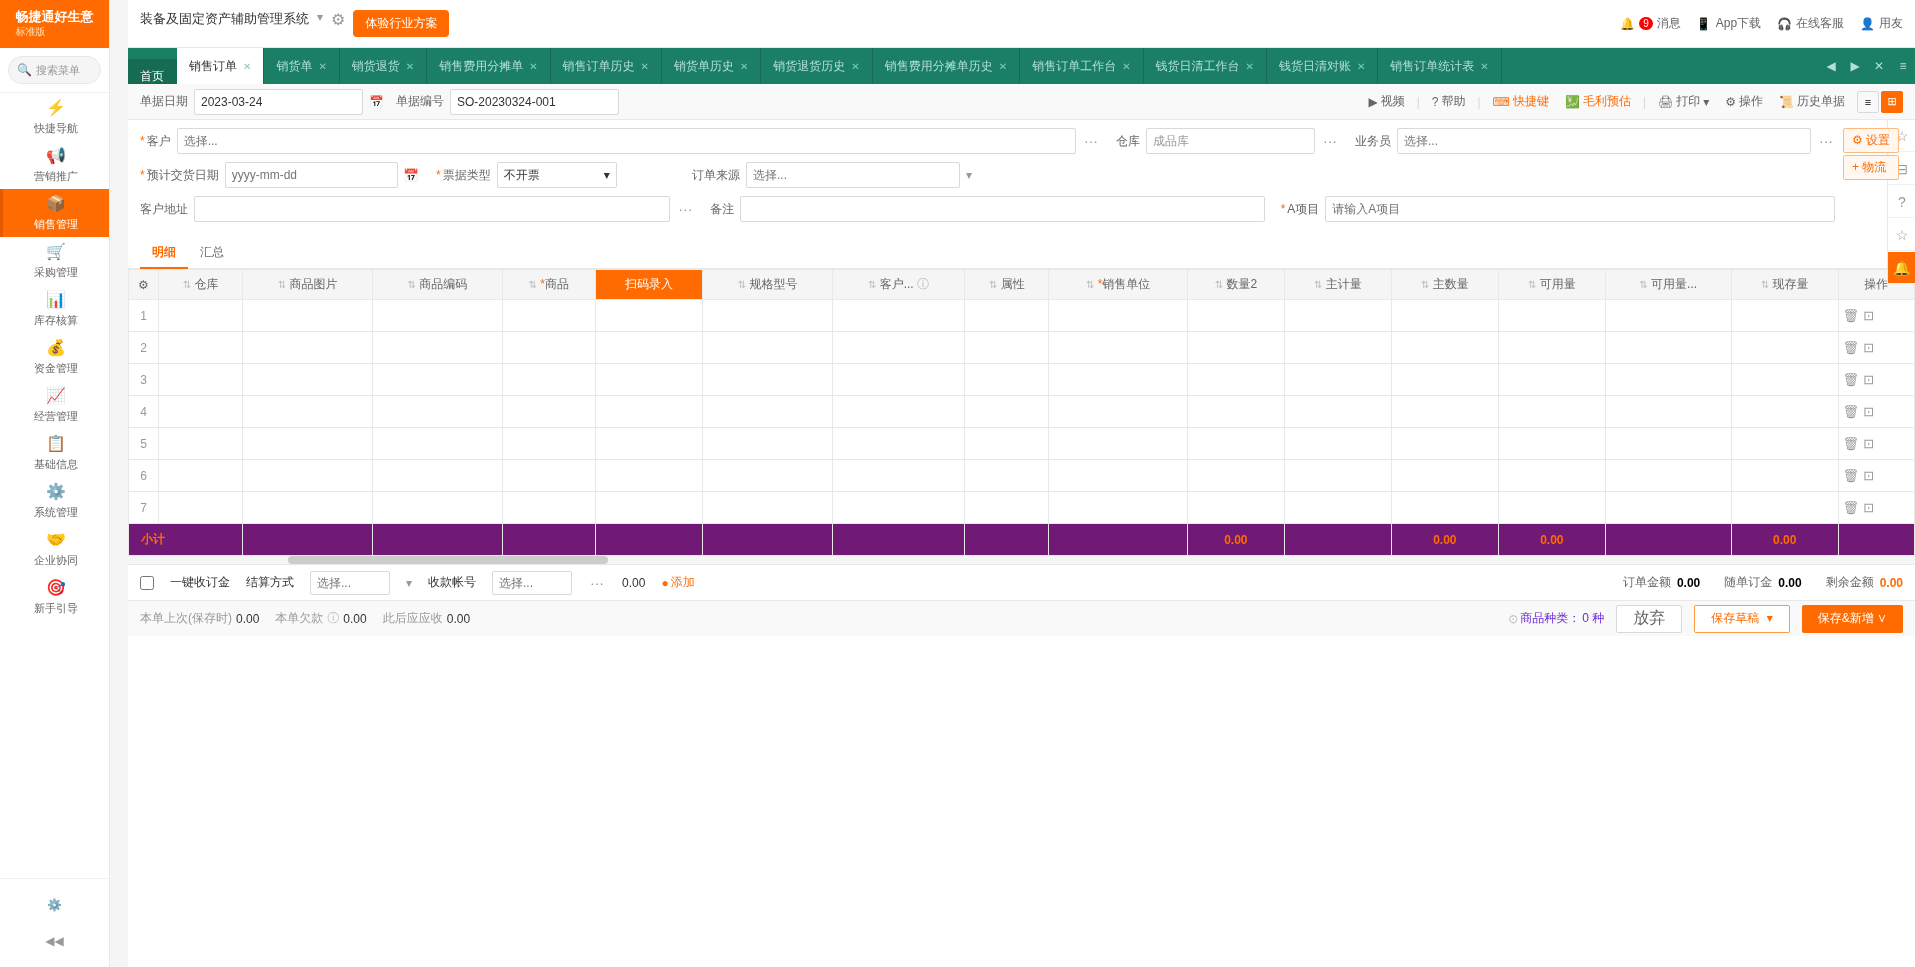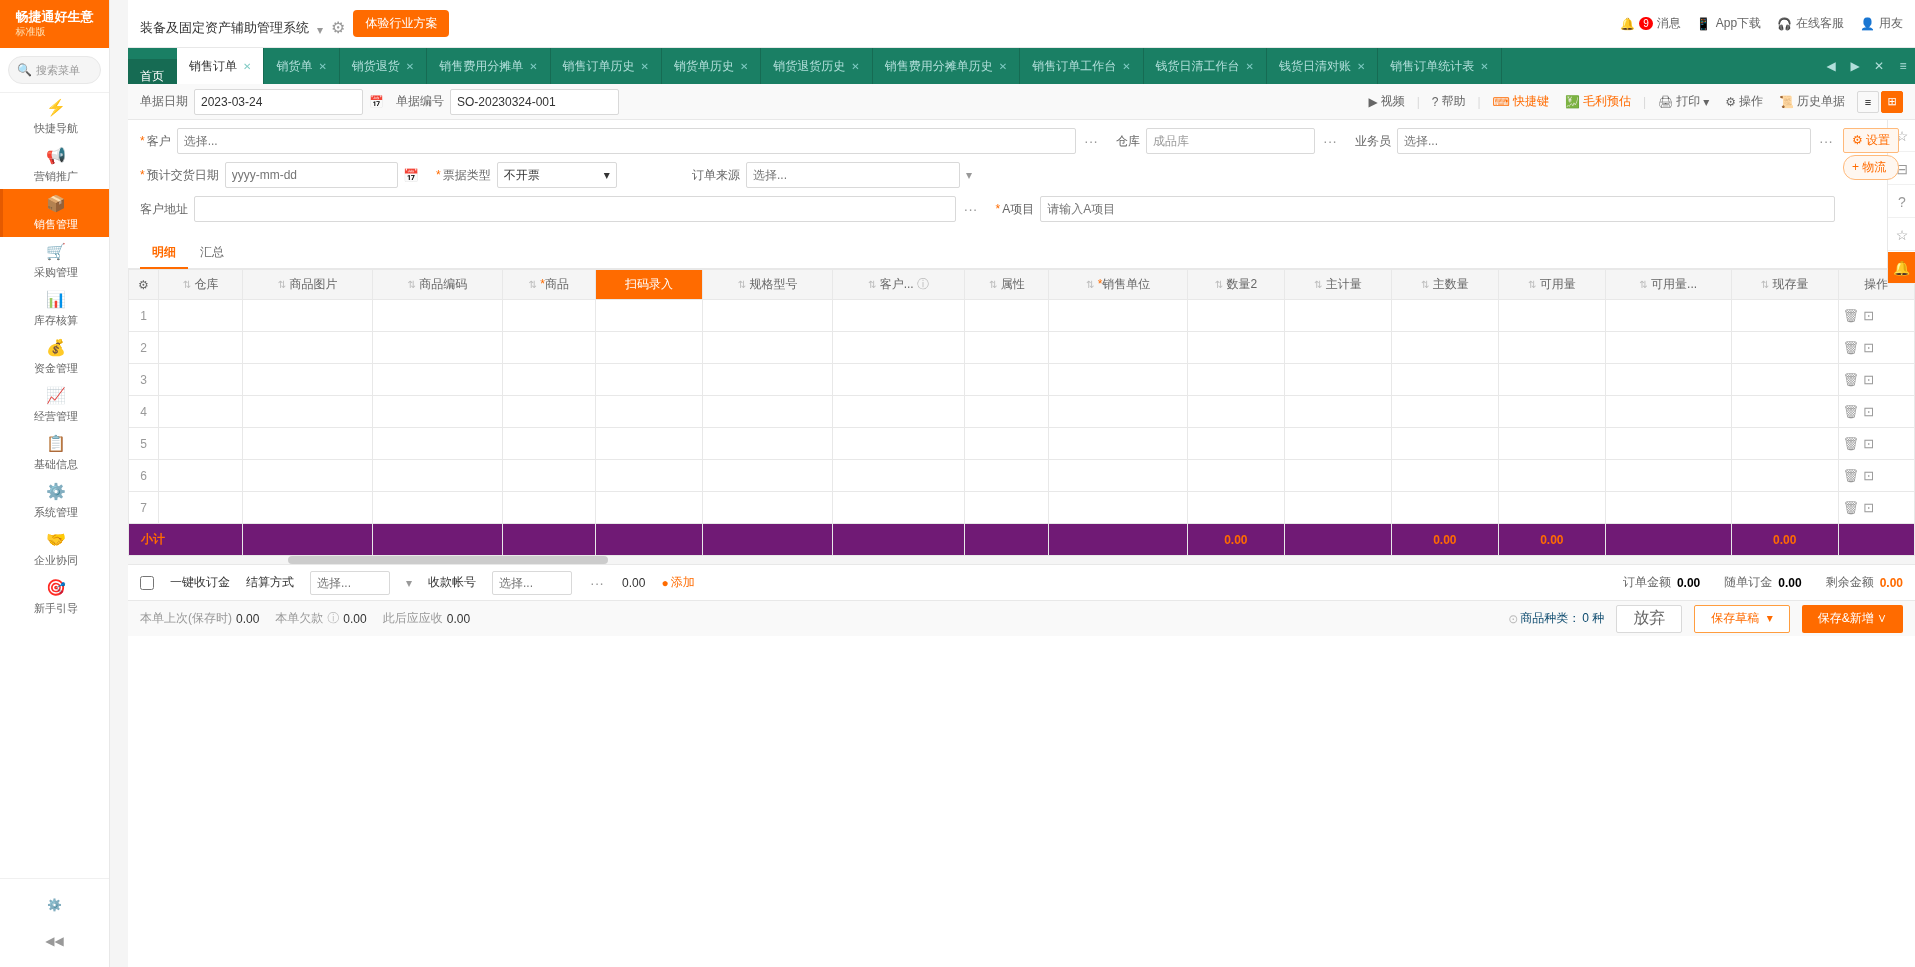--- a/index.html
+++ b/index.html
@@ -40,21 +40,21 @@
     
     .main-content {
       margin-left: 128px; height: 967px; display: flex; flex-direction: column;
     }
 
     
     .top-bar {
       height: 48px; background: #fff; border-bottom: 1px solid #e8e8e8;
       display: flex; align-items: center; padding: 0 12px; justify-content: space-between;
     }
-    .top-bar-left { display: flex; align-items: flex-end; gap: 8px; }
+    .top-bar-left { display: flex; align-items: flex-start; gap: 8px; }
     .system-title { font-size: 13px; color: #333; }
     .system-arrow { color: #999; }
     .settings-icon { color: #999; cursor: pointer; font-size: 16px; }
     .industry-btn {
       background: #ff6b00; color: #fff; border: none; border-radius: 4px;
       padding: 5px 12px; font-size: 12px; cursor: pointer;
     }
     .top-bar-right { display: flex; align-items: center; gap: 16px; color: #666; font-size: 12px; }
     .top-bar-right-item { display: flex; align-items: center; gap: 4px; cursor: pointer; }
     .notification-dot { background: #f00; color: #fff; border-radius: 8px; font-size: 10px; padding: 1px 4px; }
@@ -114,21 +114,21 @@
     .field-dots { color: #999; font-size: 14px; cursor: pointer; padding: 0 2px; }
     .field-cal { color: #999; font-size: 13px; cursor: pointer; }
     .field-wide { min-width: 300px; flex: 2; }
     .settings-btn-orange {
       background: #fff7f0; border: 1px solid #ffb97a; color: #ff6b00;
       padding: 3px 8px; border-radius: 2px; font-size: 12px; cursor: pointer;
       display: flex; align-items: center; gap: 3px;
     }
     .add-btn-orange {
       background: #fff7f0; border: 1px solid #ffb97a; color: #ff6b00;
-      padding: 3px 8px; border-radius: 12px; font-size: 12px; cursor: pointer;
+      padding: 3px 8px; border-radius: 2px; font-size: 12px; cursor: pointer;
       display: flex; align-items: center; gap: 3px;
     }
 
     
     .detail-tabs { display: flex; border-bottom: 1px solid #e8e8e8; margin: 0; background: #fff; padding: 0 12px; }
     .detail-tab {
       padding: 6px 12px; font-size: 12px; cursor: pointer; color: #666;
       border-bottom: 2px solid transparent; margin-bottom: -1px;
     }
     .detail-tab.active { color: #ff6b00; border-bottom-color: #ff6b00; font-weight: bold; }
@@ -164,21 +164,21 @@
 
     
     .bottom-bar {
       height: 36px; background: #f9f9f9; border-top: 1px solid #e8e8e8;
       display: flex; align-items: center; padding: 0 12px; gap: 16px;
     }
     .bottom-stat { display: flex; align-items: center; gap: 4px; font-size: 12px; color: #666; }
     .bottom-stat-label { color: #999; }
     .bottom-stat-val { color: #333; }
     .bottom-right { margin-left: auto; display: flex; align-items: center; gap: 12px; }
-    .product-count { color: #0c4a6e; font-size: 12px; }
+    .product-count { color: #6d28d9; font-size: 12px; }
     .discard-btn {
       height: 28px; border: 1px solid #d9d9d9; border-radius: 2px; background: #fff;
       padding: 0 16px; font-size: 16px; color: #666; cursor: pointer;
     }
     .save-draft-btn {
       height: 28px; border: 1px solid #ff9d3f; border-radius: 2px; background: #fff;
       padding: 0 16px; font-size: 12px; color: #ff6b00; cursor: pointer;
     }
     .save-new-btn {
       height: 28px; border: none; border-radius: 2px; background: #ff6b00;
@@ -458,20 +458,24 @@
           <input class="field-input" type="text" style="min-width: 120px;" placeholder="选择...">
           <span style="color:#999;">▾</span>
         </div>
       </div>
 
       <div class="form-row">
         <div class="field-group" style="min-width:320px;flex:1;">
           <span class="field-label">客户地址</span>
           <input class="field-input" type="text" style="flex: 1 1 0%;">
           <span class="field-dots">···</span>
+        </div>
+        <div class="field-group" style="min-width:300px;flex:1;">
+          <span class="field-label">备注</span>
+          <input class="field-input" type="text" style="flex: 1 1 0%;">
         </div>
         <div class="field-group" style="min-width:280px;flex:1;">
           <span class="field-label required">A项目</span>
           <input class="field-input" type="text" style="flex: 1 1 0%;" placeholder="请输入A项目">
         </div>
       </div>
 
     </div>
 
     <div class="detail-tabs">

